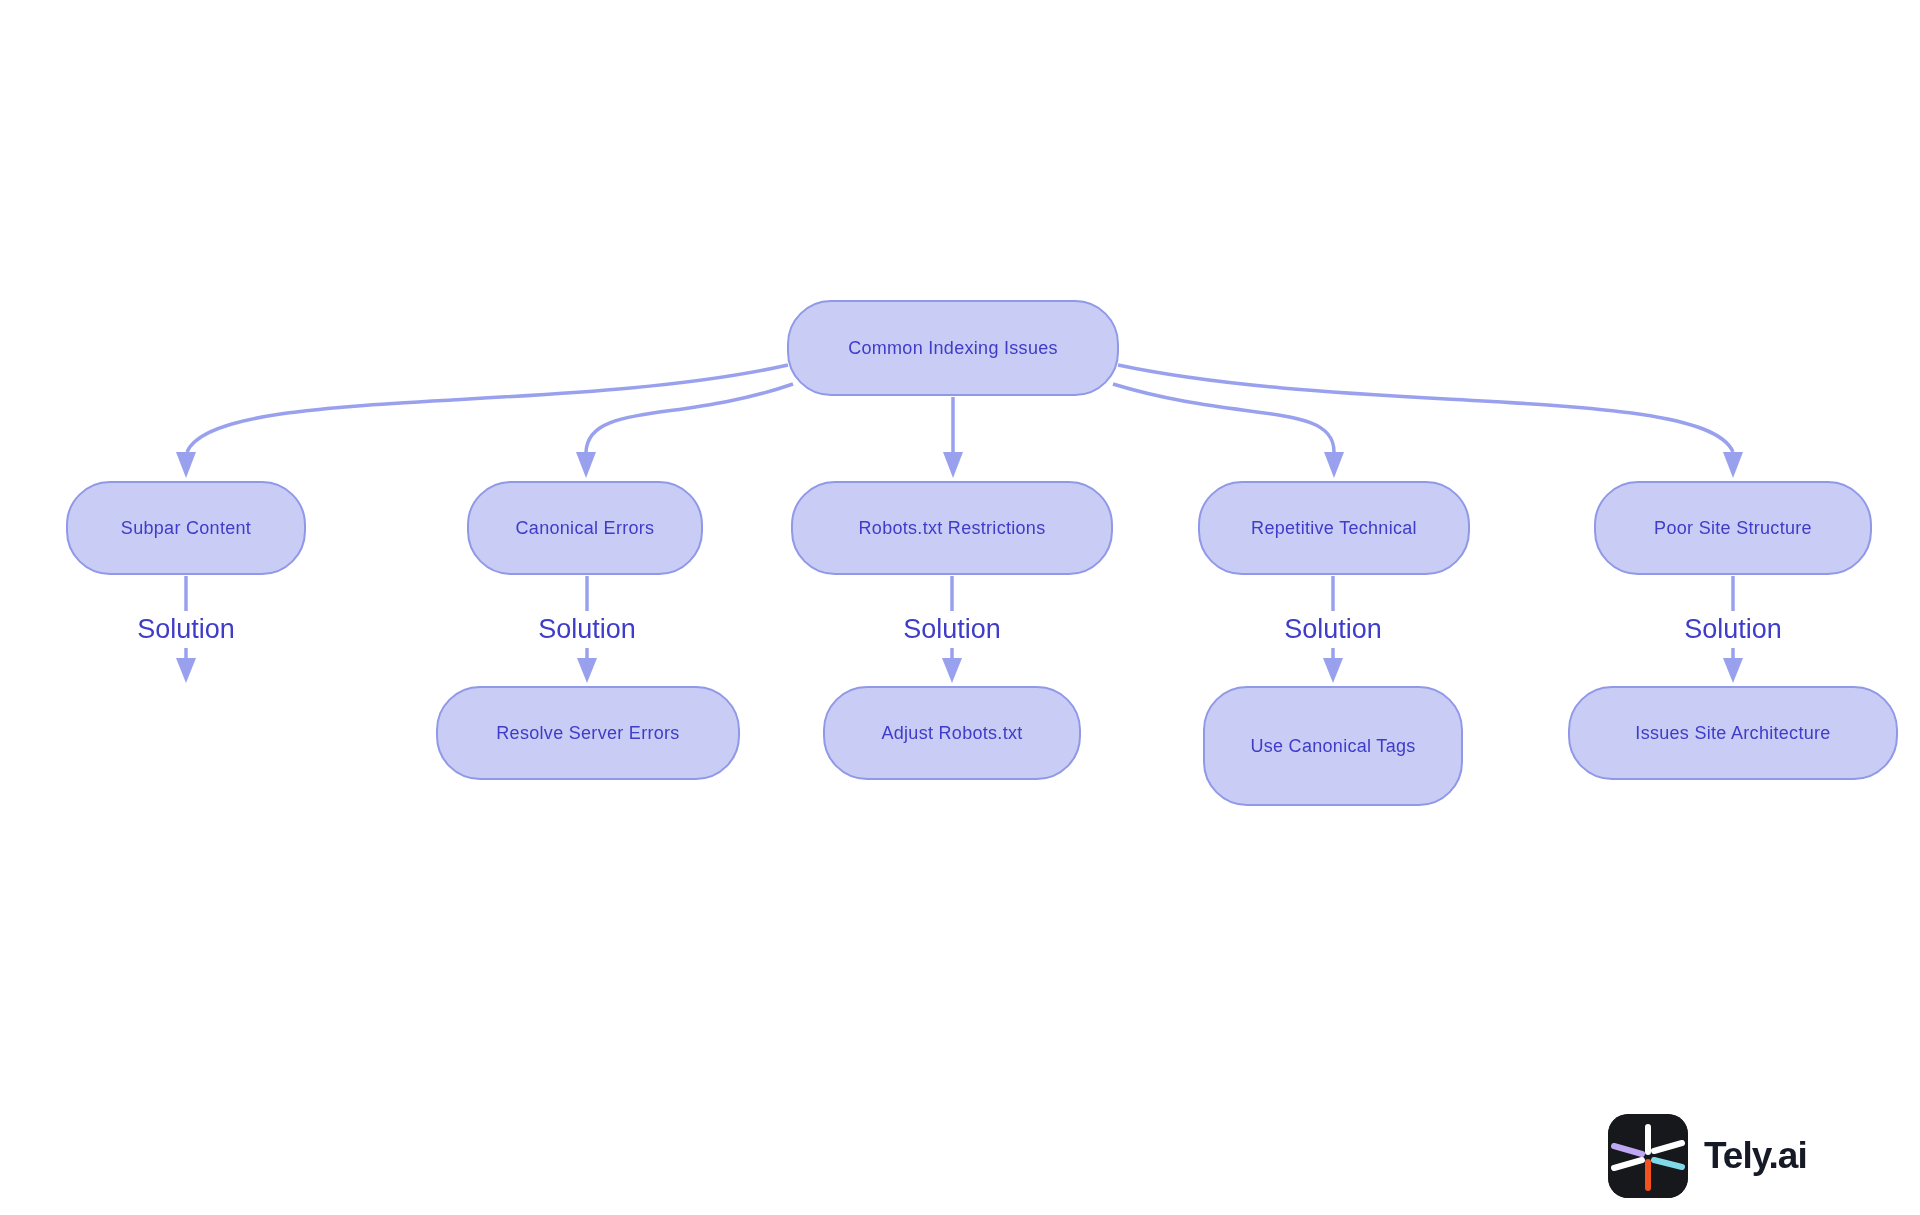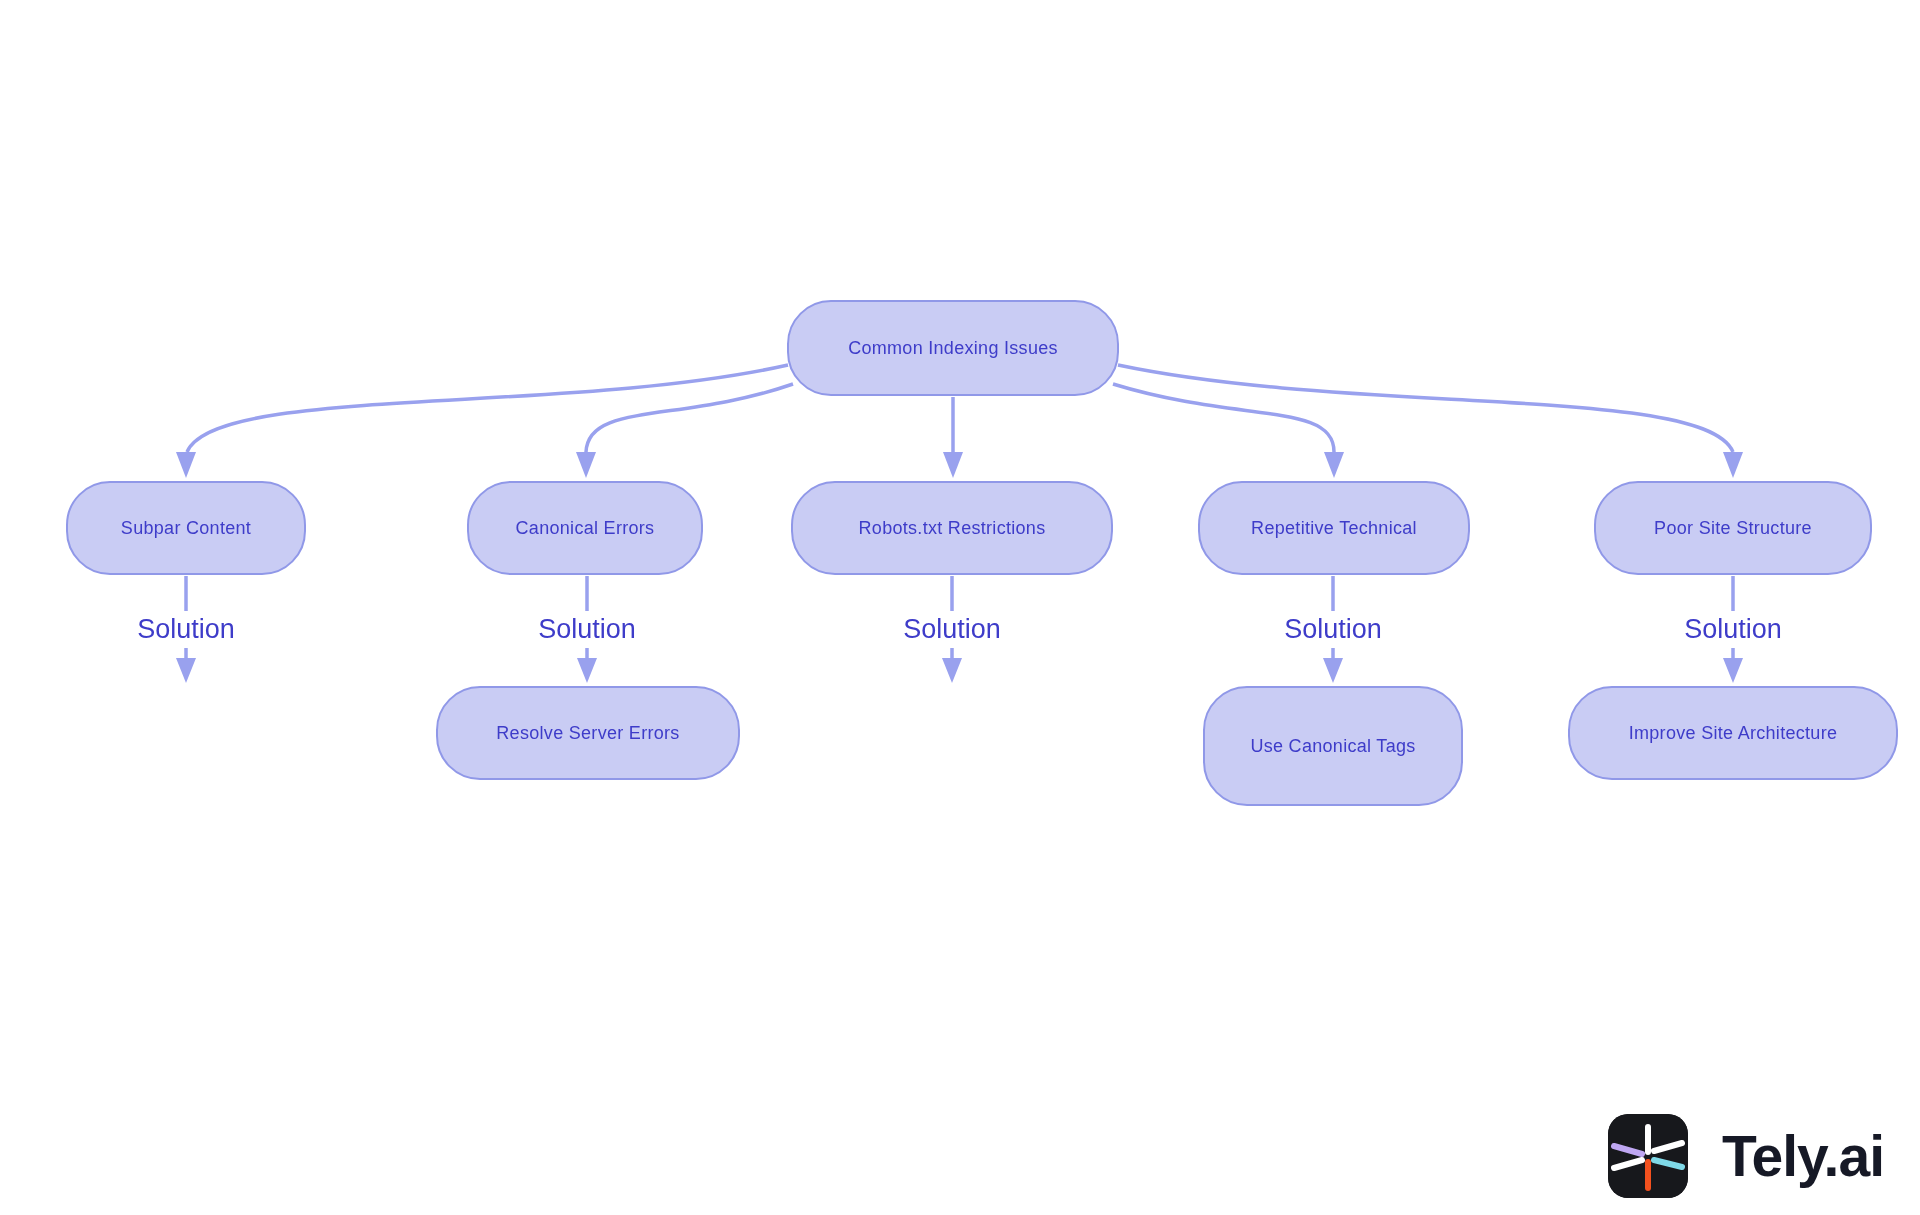--- a/index.html
+++ b/index.html
@@ -47,22 +47,22 @@
   .brand{
     position:absolute;left:1608px;top:1114px;
     display:flex;align-items:center;
   }
   .brand-icon{
     width:80px;height:84px;border-radius:20px;
     background:var(--logo-square);
     flex:0 0 auto;
   }
   .brand-text{
-    margin-left:34px;
-    font-size:57px;font-weight:bold;letter-spacing:-1px;
+    margin-left:16px;
+    font-size:37px;font-weight:bold;letter-spacing:-1px;
     color:var(--logo-text-color);
     line-height:84px;
   }
 </style>
 </head>
 <body>
 
 <div class="canvas">
 
   <svg class="edges" viewBox="0 0 1920 1215" aria-hidden="true">
@@ -112,25 +112,28 @@
 
   <div class="edge-label" style="left:186px;top:611px">Solution</div>
   <div class="edge-label" style="left:587px;top:611px">Solution</div>
   <div class="edge-label" style="left:952px;top:611px">Solution</div>
   <div class="edge-label" style="left:1333px;top:611px">Solution</div>
   <div class="edge-label" style="left:1733px;top:611px">Solution</div>
 
   <div class="node" style="left:436px;top:686px;width:304px;height:94px">
     <span>Resolve Server Errors</span>
   </div>
+  <div class="node" style="left:823px;top:686px;width:258px;height:94px">
+    <span>Adjust Robots.txt</span>
+  </div>
   <div class="node" style="left:1203px;top:686px;width:260px;height:120px">
     <span>Use Canonical Tags</span>
   </div>
   <div class="node" style="left:1568px;top:686px;width:330px;height:94px">
-    <span>Improve Site Architecture</span>
+    <span>Issues Site Architecture</span>
   </div>
 
   <div class="brand">
     <svg class="brand-icon" viewBox="0 0 80 84" aria-hidden="true">
       <rect x="0" y="0" width="80" height="84" rx="20" fill="var(--logo-square)"></rect>
       <line x1="40" y1="13" x2="40" y2="38" stroke="var(--spoke-white)" stroke-width="6" stroke-linecap="round"></line>
       <line x1="40" y1="48" x2="40" y2="74" stroke="var(--spoke-orange)" stroke-width="6" stroke-linecap="round"></line>
       <line x1="6" y1="32" x2="34" y2="40" stroke="var(--spoke-lavender)" stroke-width="6" stroke-linecap="round"></line>
       <line x1="6" y1="54" x2="34" y2="46" stroke="var(--spoke-white)" stroke-width="6" stroke-linecap="round"></line>
       <line x1="46" y1="37" x2="74" y2="29" stroke="var(--spoke-white)" stroke-width="6" stroke-linecap="round"></line>

